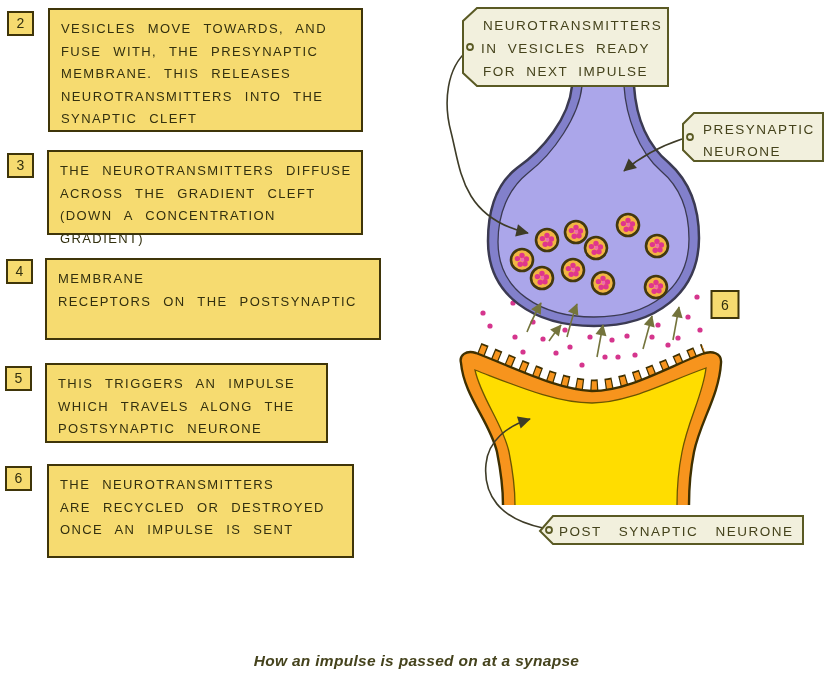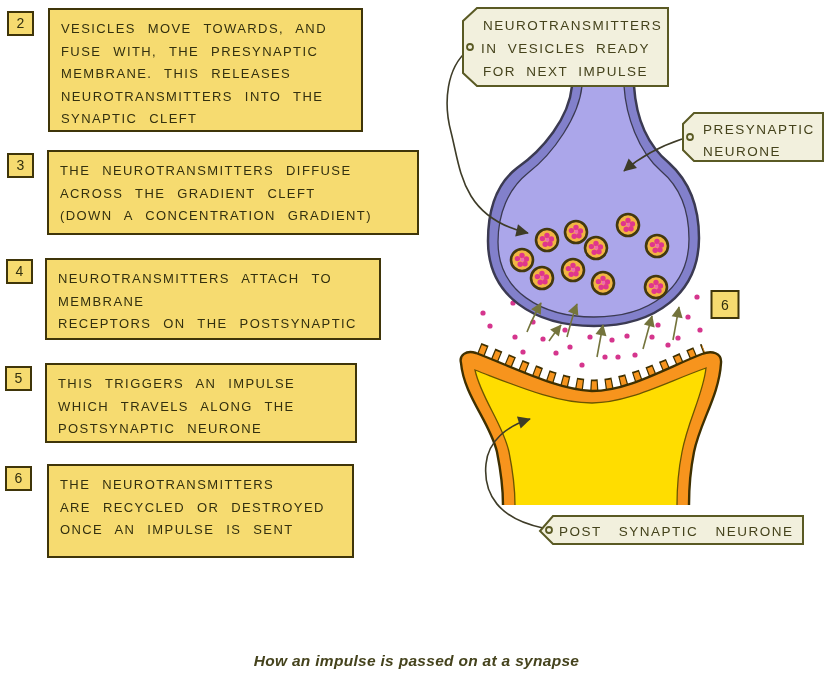--- a/index.html
+++ b/index.html
@@ -44,35 +44,34 @@
     <div class="numbox" style="left:7px;top:11px;">2</div>
     <div class="stepbox" style="left:48px;top:8px;width:315px;height:124px;">
       <div>VESICLES MOVE TOWARDS, AND</div>
       <div>FUSE WITH, THE PRESYNAPTIC</div>
       <div>MEMBRANE. THIS RELEASES</div>
       <div>NEUROTRANSMITTERS INTO THE</div>
       <div>SYNAPTIC CLEFT</div>
     </div>
 
     <div class="numbox" style="left:7px;top:153px;">3</div>
-    <div class="stepbox" style="left:47px;top:150px;width:372px;height:85px;">
+    <div class="stepbox" style="left:47px;top:150px;width:316px;height:85px;">
       <div>THE NEUROTRANSMITTERS DIFFUSE</div>
       <div>ACROSS THE GRADIENT CLEFT</div>
       <div>(DOWN A CONCENTRATION GRADIENT)</div>
     </div>
 
     <div class="numbox" style="left:6px;top:259px;">4</div>
     <div class="stepbox" style="left:45px;top:258px;width:336px;height:82px;">
-      <div>NEUROTRANSMITTERS ATTACH TO</div>
       <div>MEMBRANE</div>
       <div>RECEPTORS ON THE POSTSYNAPTIC</div>
     </div>
 
     <div class="numbox" style="left:5px;top:366px;">5</div>
-    <div class="stepbox" style="left:45px;top:363px;width:312px;height:80px;">
+    <div class="stepbox" style="left:45px;top:363px;width:283px;height:80px;">
       <div>THIS TRIGGERS AN IMPULSE</div>
       <div>WHICH TRAVELS ALONG THE</div>
       <div>POSTSYNAPTIC NEURONE</div>
     </div>
 
     <div class="numbox" style="left:5px;top:466px;">6</div>
     <div class="stepbox" style="left:47px;top:464px;width:307px;height:94px;">
       <div>THE NEUROTRANSMITTERS</div>
       <div>ARE RECYCLED OR DESTROYED</div>
       <div>ONCE AN IMPULSE IS SENT</div>

